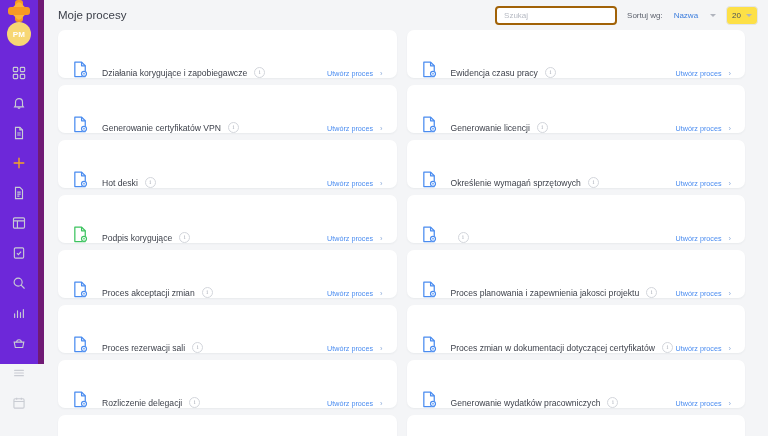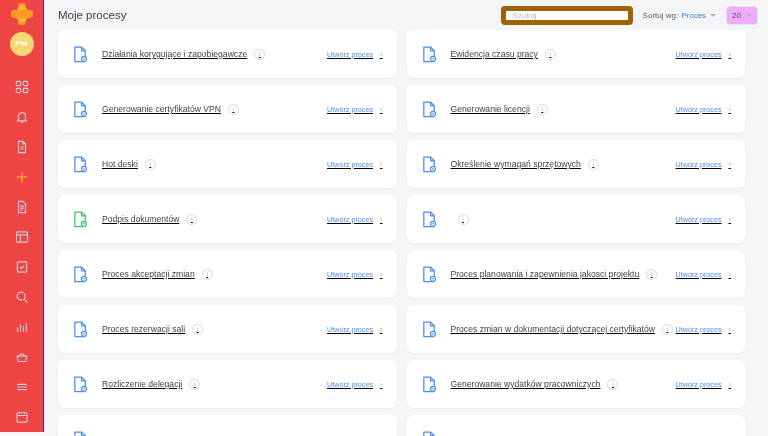--- a/index.html
+++ b/index.html
@@ -6,23 +6,23 @@
   html, body {
     width: 768px; height: 436px;
     overflow: hidden;
     background: #f4f5f7;
     font-family: "Liberation Sans", sans-serif;
   }
   #app { position: relative; width: 768px; height: 436px; display: flex; }
 
   
   #sidebar {
-    width: 44px; height: 432px;
-    background: #ef4444;
-    border-right: 1px solid #701a75;
+    width: 44px; height: 364px;
+    background: #6d28d9;
+    border-right: 6px solid #701a75;
     display: flex; flex-direction: column; align-items: center;
     flex: 0 0 44px;
   }
   .logo-wrap { height: 34px; display:flex; align-items:center; justify-content:center; width: 100%; }
   .logo-plus { position: relative; width: 22px; height: 22px; }
   .logo-plus::before, .logo-plus::after {
     content:""; position:absolute; background:#f79a23; border-radius:3px;
   }
   .logo-plus::before { left: 7px; top: 0; width: 8px; height: 22px; }
   .logo-plus::after  { top: 7px; left: 0; height: 8px; width: 22px; }
@@ -51,62 +51,61 @@
   #main { flex: 1; height: 436px; position: relative; background: #f4f5f7; overflow: hidden; }
 
   #topbar {
     height: 30px; display: flex; align-items: center;
     padding: 0 10px 0 14px; background: #f4f5f7;
   }
   #page-title { font-size: 11.5px; color: #3b3f49; font-weight: 400; }
   .topbar-right { margin-left: auto; display: flex; align-items: center; gap: 10px; }
 
   #search-input {
-    width: 132px; height: 19px;
-    border: 5px solid #a16207; border-radius: 4px;
+    width: 122px; height: 19px;
+    border: 2px solid #a16207; border-radius: 4px;
     background: #ffffff;
     font-size: 8px; color: #4a4f59;
     padding: 0 7px;
     font-family: "Liberation Sans", sans-serif;
     outline: none;
   }
   #search-input::placeholder { color: #b6bac3; }
 
-  .sort-group { display: flex; align-items: center; gap: 3px; font-size: 8px; }
+  .sort-group { display: flex; align-items: center; gap: 11px; font-size: 8px; }
   .sort-label { color: #5c616c; }
   .sort-value { color: #3b7ddd; }
   .chev-dn {
     width: 0; height: 0; margin-left:1px;
     border-left: 3px solid transparent; border-right: 3px solid transparent;
     border-top: 3.5px solid #b0b4bd;
   }
   .page-size {
     display:flex; align-items:center; gap:4px;
     height: 19px; padding: 0 5px;
-    border: 1px solid #e3e5ea; border-radius: 4px; background:#f0abfc;
+    border: 1px solid #e3e5ea; border-radius: 4px; background:#fde047;
     font-size: 8px; color: #4a4f59;
   }
 
   
   #grid {
     padding: 0 23px 0 14px;
     display: grid;
     grid-template-columns: 1fr 1fr;
     column-gap: 10px;
     row-gap: 7px;
   }
   .card {
     height: 48px;
     background: #ffffff;
     border-radius: 7px;
-    display: flex; align-items: center;
+    display: flex; align-items: flex-end;
     padding: 0 14px 0 15px;
     box-shadow: 0 1px 2px rgba(40,50,70,.055);
     cursor: pointer;
-    text-decoration: underline;
   }
   .card-icon { flex: 0 0 18px; margin-right: 11px; display:flex; align-items:center; }
   .card-title { font-size: 8.6px; color: #3b3f49; white-space: nowrap; }
   .info-icon {
     flex: 0 0 auto; margin-left: 7px;
     width: 11px; height: 11px; border-radius: 50%;
     border: 1px solid #d3d6dc; color: #b4b8c1;
     font-size: 7px; line-height: 9px; text-align: center;
     font-family: "Liberation Serif", serif;
   }
@@ -225,21 +224,21 @@
   <div id="main">
 
     <div id="topbar">
       <div id="page-title">Moje procesy</div>
 
       <div class="topbar-right">
         <input id="search-input" type="text" placeholder="Szukaj" style="">
 
         <div class="sort-group">
           <span class="sort-label">Sortuj wg:</span>
-          <span class="sort-value">Proces</span>
+          <span class="sort-value">Nazwa</span>
           <span class="chev-dn"></span>
         </div>
 
         <div class="page-size">
           <span>20</span>
           <span class="chev-dn"></span>
         </div>
       </div>
     </div>
 
@@ -349,21 +348,21 @@
         <div class="card">
           <div class="card-icon">
             <svg width="15" height="17" viewBox="0 0 18 20">
               <path d="M2.2 1.1h8.1l4.4 4.4v13H2.2z" fill="none" stroke="#3cc35f" stroke-width="1.5" stroke-linejoin="round"></path>
               <path d="M10.3 1.1v4.4h4.4" fill="none" stroke="#3cc35f" stroke-width="1.5" stroke-linejoin="round"></path>
               <circle cx="13.2" cy="15.2" r="3.6" fill="#ffffff"></circle>
               <circle cx="13.2" cy="15.2" r="3" fill="none" stroke="#3cc35f" stroke-width="1.4"></circle>
               <circle cx="13.2" cy="15.2" r="1" fill="#3cc35f"></circle>
             </svg>
           </div>
-          <div class="card-title">Podpis dokumentów</div>
+          <div class="card-title">Podpis korygujące</div>
           <div class="info-icon">i</div>
           <div class="card-action">
             <span>Utwórz proces</span>
             <span class="arrow">›</span>
           </div>
         </div>
         <div class="card">
           <div class="card-icon">
             <svg width="15" height="17" viewBox="0 0 18 20">
               <path d="M2.2 1.1h8.1l4.4 4.4v13H2.2z" fill="none" stroke="#4a8cf0" stroke-width="1.5" stroke-linejoin="round"></path>

